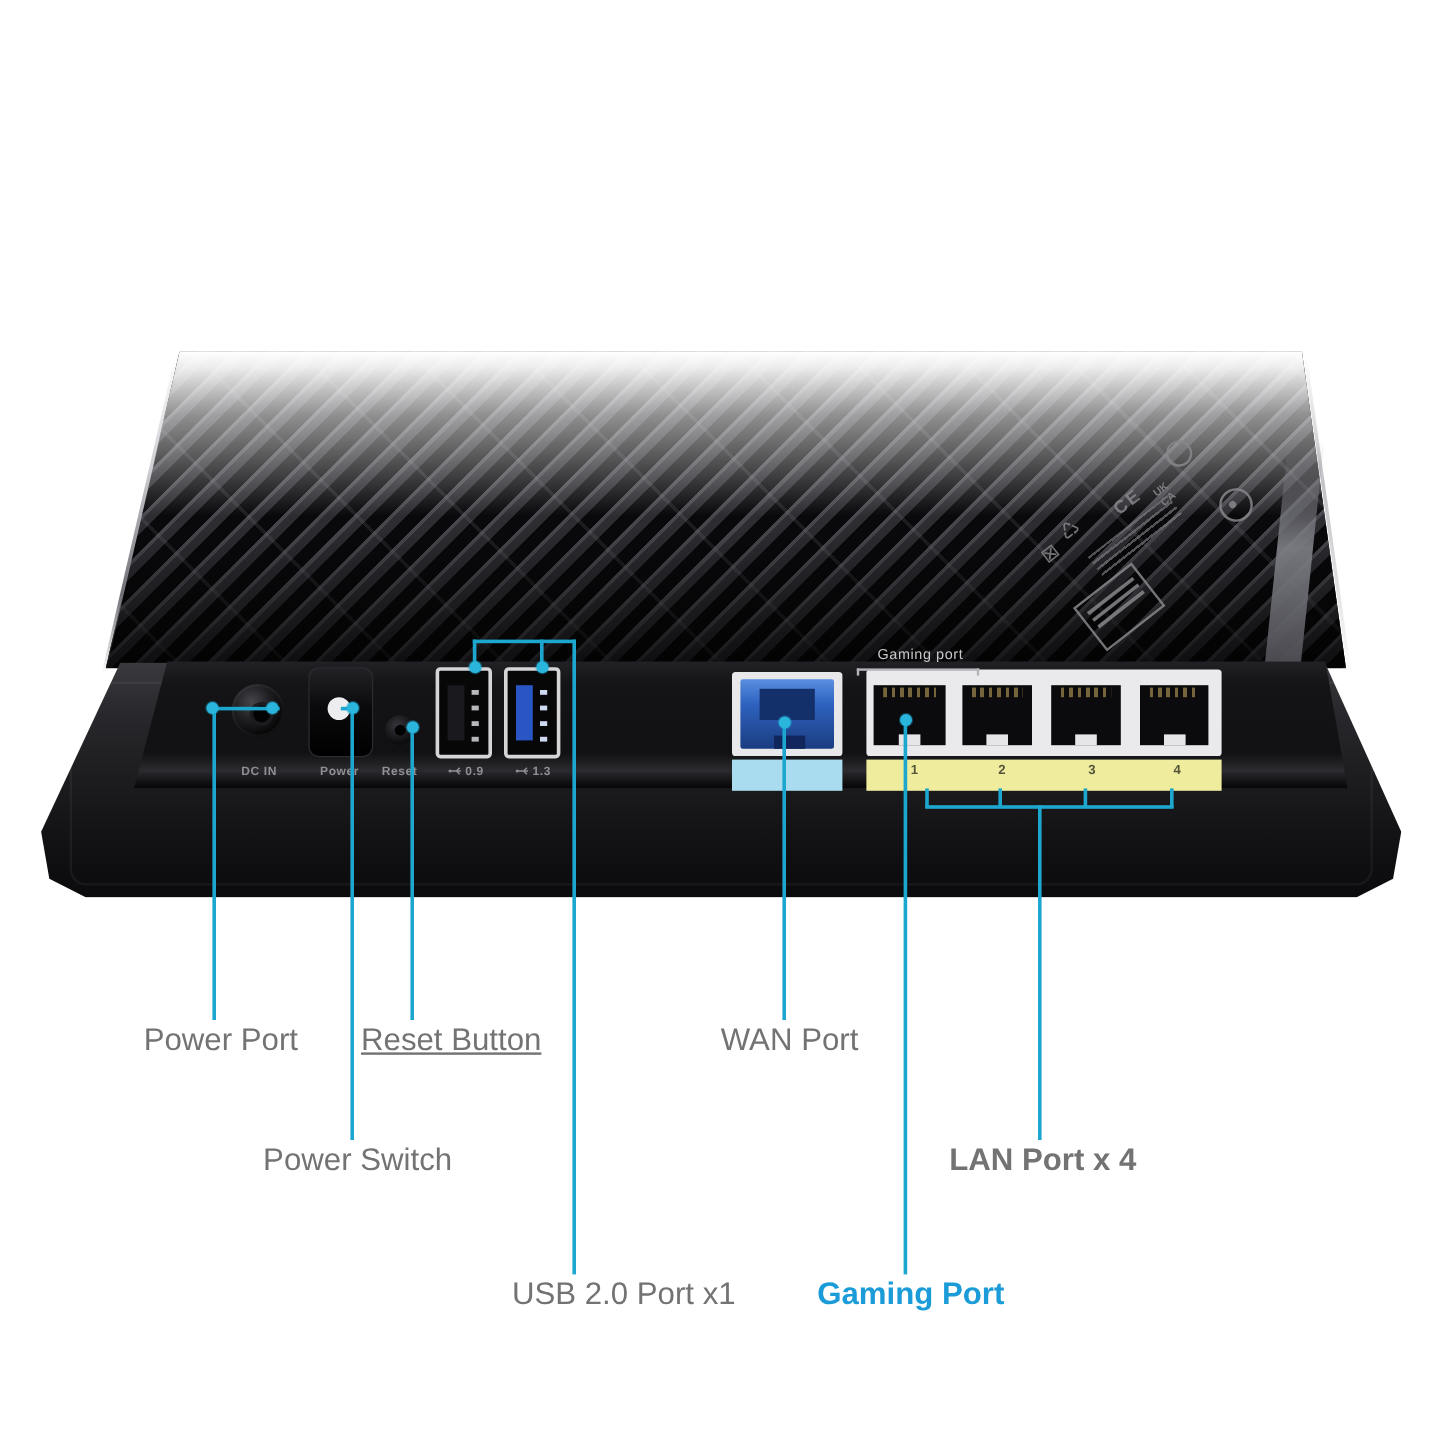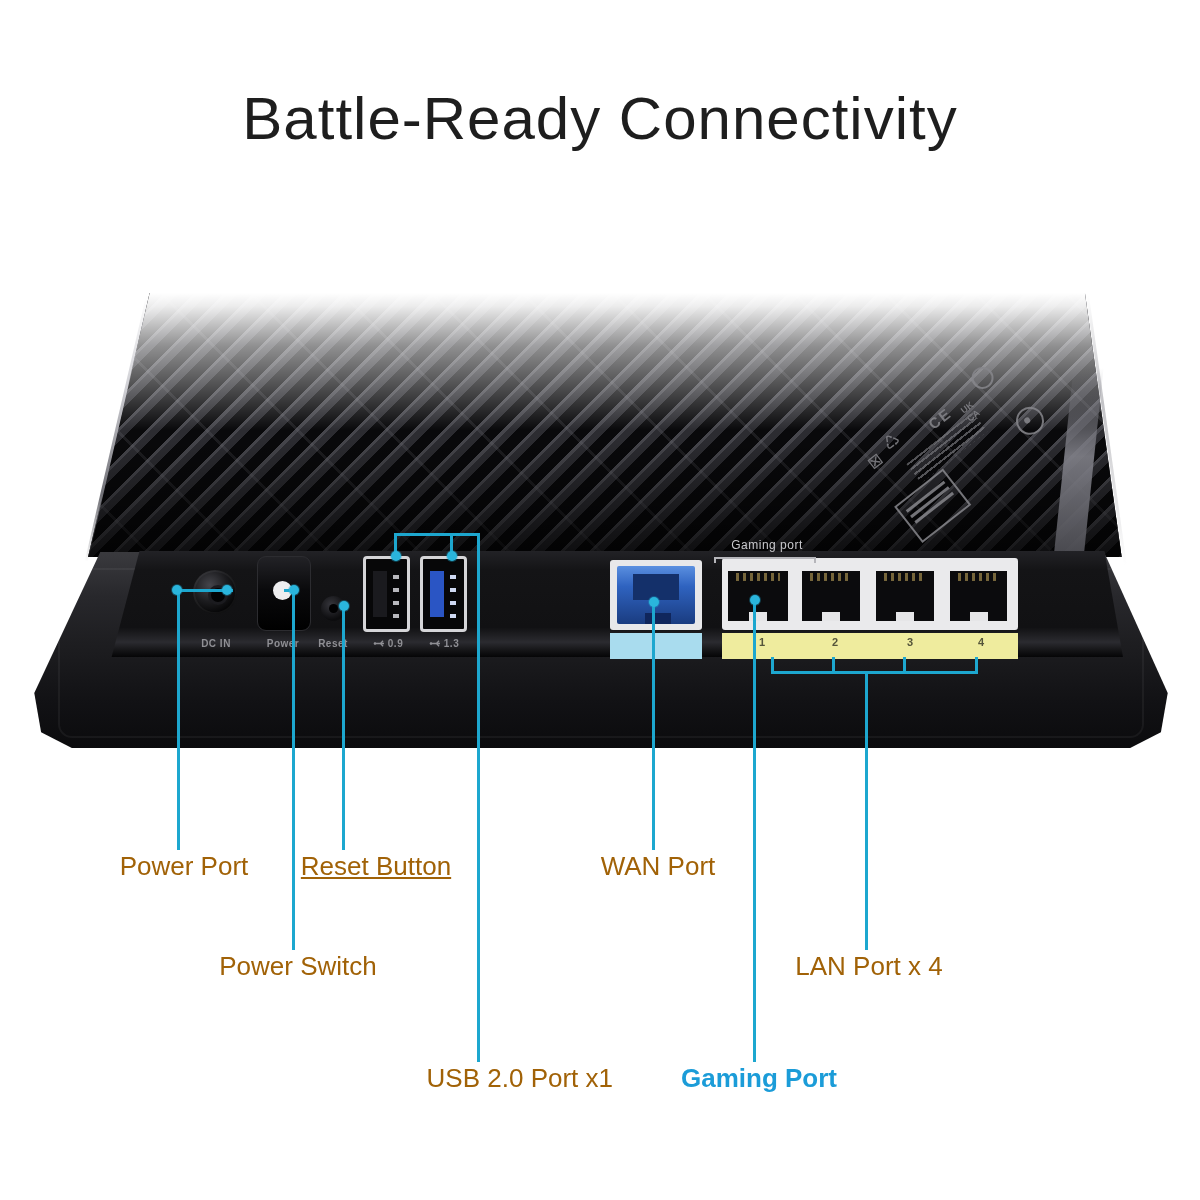--- a/index.html
+++ b/index.html
@@ -118,35 +118,34 @@
   #d-wan{left:649px;top:597px;}
   #cl-gaming-v{left:753px;top:599px;width:3px;height:463px;}
   #d-gaming{left:750px;top:595px;}
   #cl-lan-s1{left:771px;top:657px;width:3px;height:16px;}
   #cl-lan-s2{left:832px;top:657px;width:3px;height:16px;}
   #cl-lan-s3{left:903px;top:657px;width:3px;height:16px;}
   #cl-lan-s4{left:975px;top:657px;width:3px;height:16px;}
   #cl-lan-h{left:771px;top:671px;width:207px;height:3px;}
   #cl-lan-v{left:865px;top:671px;width:3px;height:279px;}
   
-  .lbl{position:absolute;z-index:7;width:220px;text-align:center;font-size:26px;color:#a16207;}
+  .lbl{position:absolute;z-index:7;width:220px;text-align:center;font-size:26px;color:#737373;}
   #lbl-power-port{left:74px;top:851px;}
   #lbl-reset{left:266px;top:851px;text-decoration:underline;}
   #lbl-wan{left:548px;top:851px;}
   #lbl-switch{left:188px;top:951px;}
-  #lbl-lan{left:759px;top:951px;}
+  #lbl-lan{left:759px;top:951px;font-weight:bold;}
   #lbl-usb{left:353px;top:1063px;width:260px;line-height:31px;text-align:right;}
   #lbl-gaming{left:649px;top:1063px;font-weight:bold;color:#1b9cd8;}
 </style>
 </head>
 <body>
 
 <div class="stage">
 
-  <h1 id="title">Battle-Ready Connectivity</h1>
 
   <div id="vent"></div>
   <div id="edge-l"></div>
   <div id="edge-r"></div>
   <div id="side-trim"></div>
 
   <div id="sticker">
     <span id="stk-bin">⊠</span>
     <span id="stk-recycle">♺</span>
     <span id="stk-ce">CE</span>

